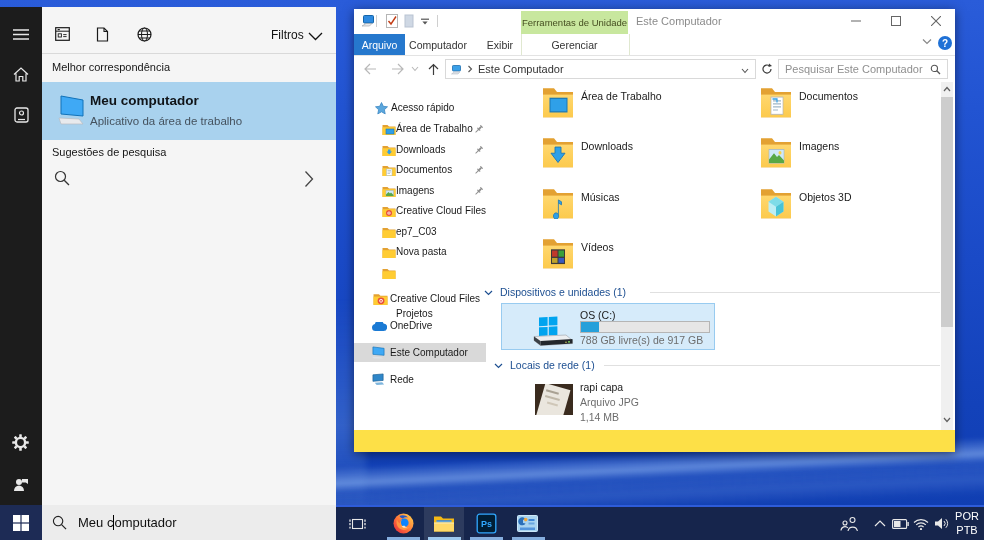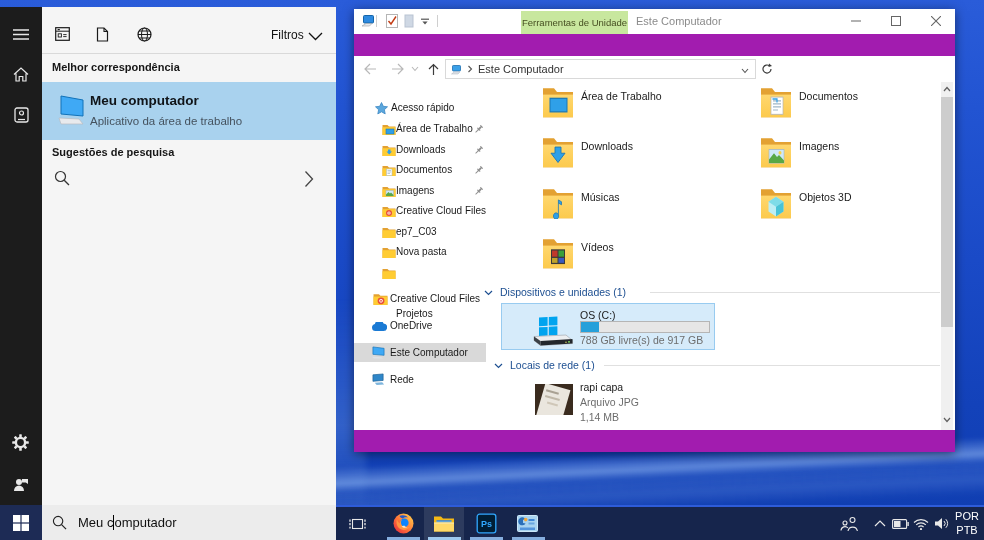--- a/index.html
+++ b/index.html
@@ -10,21 +10,21 @@
 }
 .abs{position:absolute;}
 svg{display:block;}
 
 
 #taskbar{left:0;top:505px;width:984px;height:35px;background:#16254c;border-top:2px solid #2e5cd9;box-sizing:border-box;}
 .tbicon{position:absolute;top:0;width:40px;height:33px;display:flex;align-items:center;justify-content:center;}
 .underline{position:absolute;top:30px;height:3px;background:#86aede;}
 
 
-#win{left:354px;top:9px;width:601px;height:443px;background:#a21caf;box-shadow:0 2px 10px rgba(0,0,0,.5);}
+#win{left:354px;top:9px;width:601px;height:443px;background:#fde047;box-shadow:0 2px 10px rgba(0,0,0,.5);}
 #titlebar{left:0;top:0;width:601px;height:25px;background:#fff;}
 #tabs{left:0;top:25px;width:601px;height:22px;background:#fff;border-bottom:1px solid #e3e3e3;box-sizing:border-box;}
 #addr{left:0;top:47px;width:601px;height:26px;background:#fff;}
 #content{left:0;top:73px;width:601px;height:348px;background:#fff;}
 #status{left:0;top:421px;width:601px;height:22px;background:#fff;border-top:1px solid #e3e3e3;box-sizing:border-box;}
 .wtxt{color:#444;font-size:11px;}
 
 
 #greentab{left:167px;top:2px;width:107px;height:23px;background:#c8e79e;color:#464f22;font-size:9.5px;white-space:nowrap;display:flex;align-items:center;justify-content:center;}
 #wintitle{left:282px;top:6px;color:#8b8b8b;font-size:11px;}
@@ -53,21 +53,21 @@
 
 #sbar{left:587px;top:0px;width:12px;height:348px;background:#f0f0f0;}
 #sthumb{left:0;top:15px;width:12px;height:230px;background:#cdcdcd;position:absolute;}
 
 
 #panel{left:0;top:7px;width:336px;height:533px;}
 #rail{position:absolute;left:0;top:0;width:42px;height:533px;background:#1c1c1c;}
 #startbtn{position:absolute;left:0;top:498px;width:42px;height:35px;background:#1d2b55;display:flex;align-items:center;justify-content:center;}
 #white{position:absolute;left:42px;top:0;width:294px;height:498px;background:#f5f5f5;}
 #sfield{position:absolute;left:42px;top:498px;width:294px;height:35px;background:#ececec;display:flex;align-items:center;font-size:13px;color:#111;}
-.hdr{position:absolute;left:10px;font-size:11px;font-weight:bold;color:#161616;}
+.hdr{position:absolute;left:10px;font-size:11px;font-weight:normal;color:#161616;}
 #hl{position:absolute;left:0;top:75px;width:294px;height:58px;background:#a9d2ee;}
 </style>
 </head>
 <body>
 
 <div class="abs" style="left:250px;top:440px;width:820px;height:60px;transform:rotate(-2.65deg);filter:blur(1.5px);background:linear-gradient(180deg,rgba(150,195,255,0) 20%,rgba(170,205,255,.5) 48%,rgba(150,195,255,.14) 62%,rgba(150,195,255,0) 85%);"></div>
 <div class="abs" style="left:280px;top:462px;width:760px;height:60px;transform:rotate(-2.5deg);filter:blur(2px);background:linear-gradient(180deg,rgba(140,185,255,0) 25%,rgba(150,190,255,.2) 52%,rgba(140,185,255,0) 78%);"></div>
 <div class="abs" style="left:326px;top:300px;width:40px;height:210px;filter:blur(3px);background:linear-gradient(180deg,rgba(140,185,255,0) 0%,rgba(150,195,255,.25) 60%,rgba(140,185,255,0) 100%);"></div>
 
 <svg width="0" height="0" style="position:absolute;">
@@ -126,20 +126,33 @@
           <rect x="0.5" y="0.5" width="9" height="9" fill="none" stroke="#666"></rect>
         </svg>
       </div>
     <div class="capbtn" style="left:567px;">
         <svg width="10" height="10" viewBox="0 0 10 10">
           <path d="M0 0 L10 10 M10 0 L0 10" stroke="#666" stroke-width="1.1"></path>
         </svg>
       </div>
   </div>
 
+  <div class="abs" id="tabs">
+    <div class="tab" id="tabfile">Arquivo</div>
+    <div class="tab" style="left:52px;width:64px;">Computador</div>
+    <div class="tab" style="left:124px;width:44px;">Exibir</div>
+    <div id="grpbox" class="abs"></div>
+    <div class="tab" style="left:167px;width:107px;">Gerenciar</div>
+    <div class="abs" style="left:568px;top:4px;">
+        <svg width="10" height="8" viewBox="0 0 10 8">
+          <path d="M1 1.5 L5 5.5 L9 1.5" fill="none" stroke="#888" stroke-width="1.2"></path>
+        </svg>
+      </div>
+    <div class="abs" style="left:584px;top:2px;width:14px;height:14px;border-radius:7px;background:#1f71d6;color:#fff;font-size:10px;font-weight:bold;display:flex;align-items:center;justify-content:center;">?</div>
+  </div>
 
   <div class="abs" id="addr">
     <div class="navbtn" style="left:8px;width:16px;">
         <svg width="14" height="12" viewBox="0 0 14 12">
           <path d="M7 1 L2 6 L7 11 M2 6 L13 6" fill="none" stroke="#b8b8b8" stroke-width="1.2"></path>
         </svg>
       </div>
     <div class="navbtn" style="left:36px;width:16px;">
         <svg width="14" height="12" viewBox="0 0 14 12">
           <path d="M7 1 L12 6 L7 11 M12 6 L1 6" fill="none" stroke="#b8b8b8" stroke-width="1.2"></path>
@@ -167,20 +180,27 @@
       <svg width="8" height="6" viewBox="0 0 8 6" style="position:absolute;right:6px;top:8px;">
           <path d="M1 1 L4 4.5 L7 1" fill="none" stroke="#555" stroke-width="1.1"></path>
         </svg>
     </div>
     <div class="navbtn" style="left:405px;width:16px;">
         <svg width="12" height="12" viewBox="0 0 12 12">
           <path d="M10 6 A4 4 0 1 1 8.5 2.9" fill="none" stroke="#3c3c3c" stroke-width="1.2"></path>
           <path d="M8 0.5 L11 3 L7.5 4 Z" fill="#3c3c3c"></path>
         </svg>
       </div>
+    <div class="abs" id="searchbox">
+        <span style="margin-left:6px;">Pesquisar Este Computador</span>
+      <svg width="11" height="11" viewBox="0 0 11 11" style="position:absolute;right:6px;top:4px;">
+          <circle cx="4.4" cy="4.4" r="3.1" fill="none" stroke="#555" stroke-width="1.1"></circle>
+          <path d="M6.8 6.8 L10 10" stroke="#555" stroke-width="1.3"></path>
+        </svg>
+    </div>
   </div>
 
   <div class="abs" id="content">
     <div id="selbar" class="abs"></div>
 
     <div id="navpane">
       <div class="nav" style="left:37px;top:20px;">Acesso rápido</div>
       <svg class="abs" style="left:21px;top:20px;" width="13" height="13" viewBox="0 0 13 13">
           <path d="M6.5 0.5 L8.3 4.3 L12.5 4.8 L9.4 7.7 L10.2 11.9 L6.5 9.8 L2.8 11.9 L3.6 7.7 L0.5 4.8 L4.7 4.3 Z" fill="#5ba7dd" stroke="#3c88c4" stroke-width=".8"></path>
         </svg>

